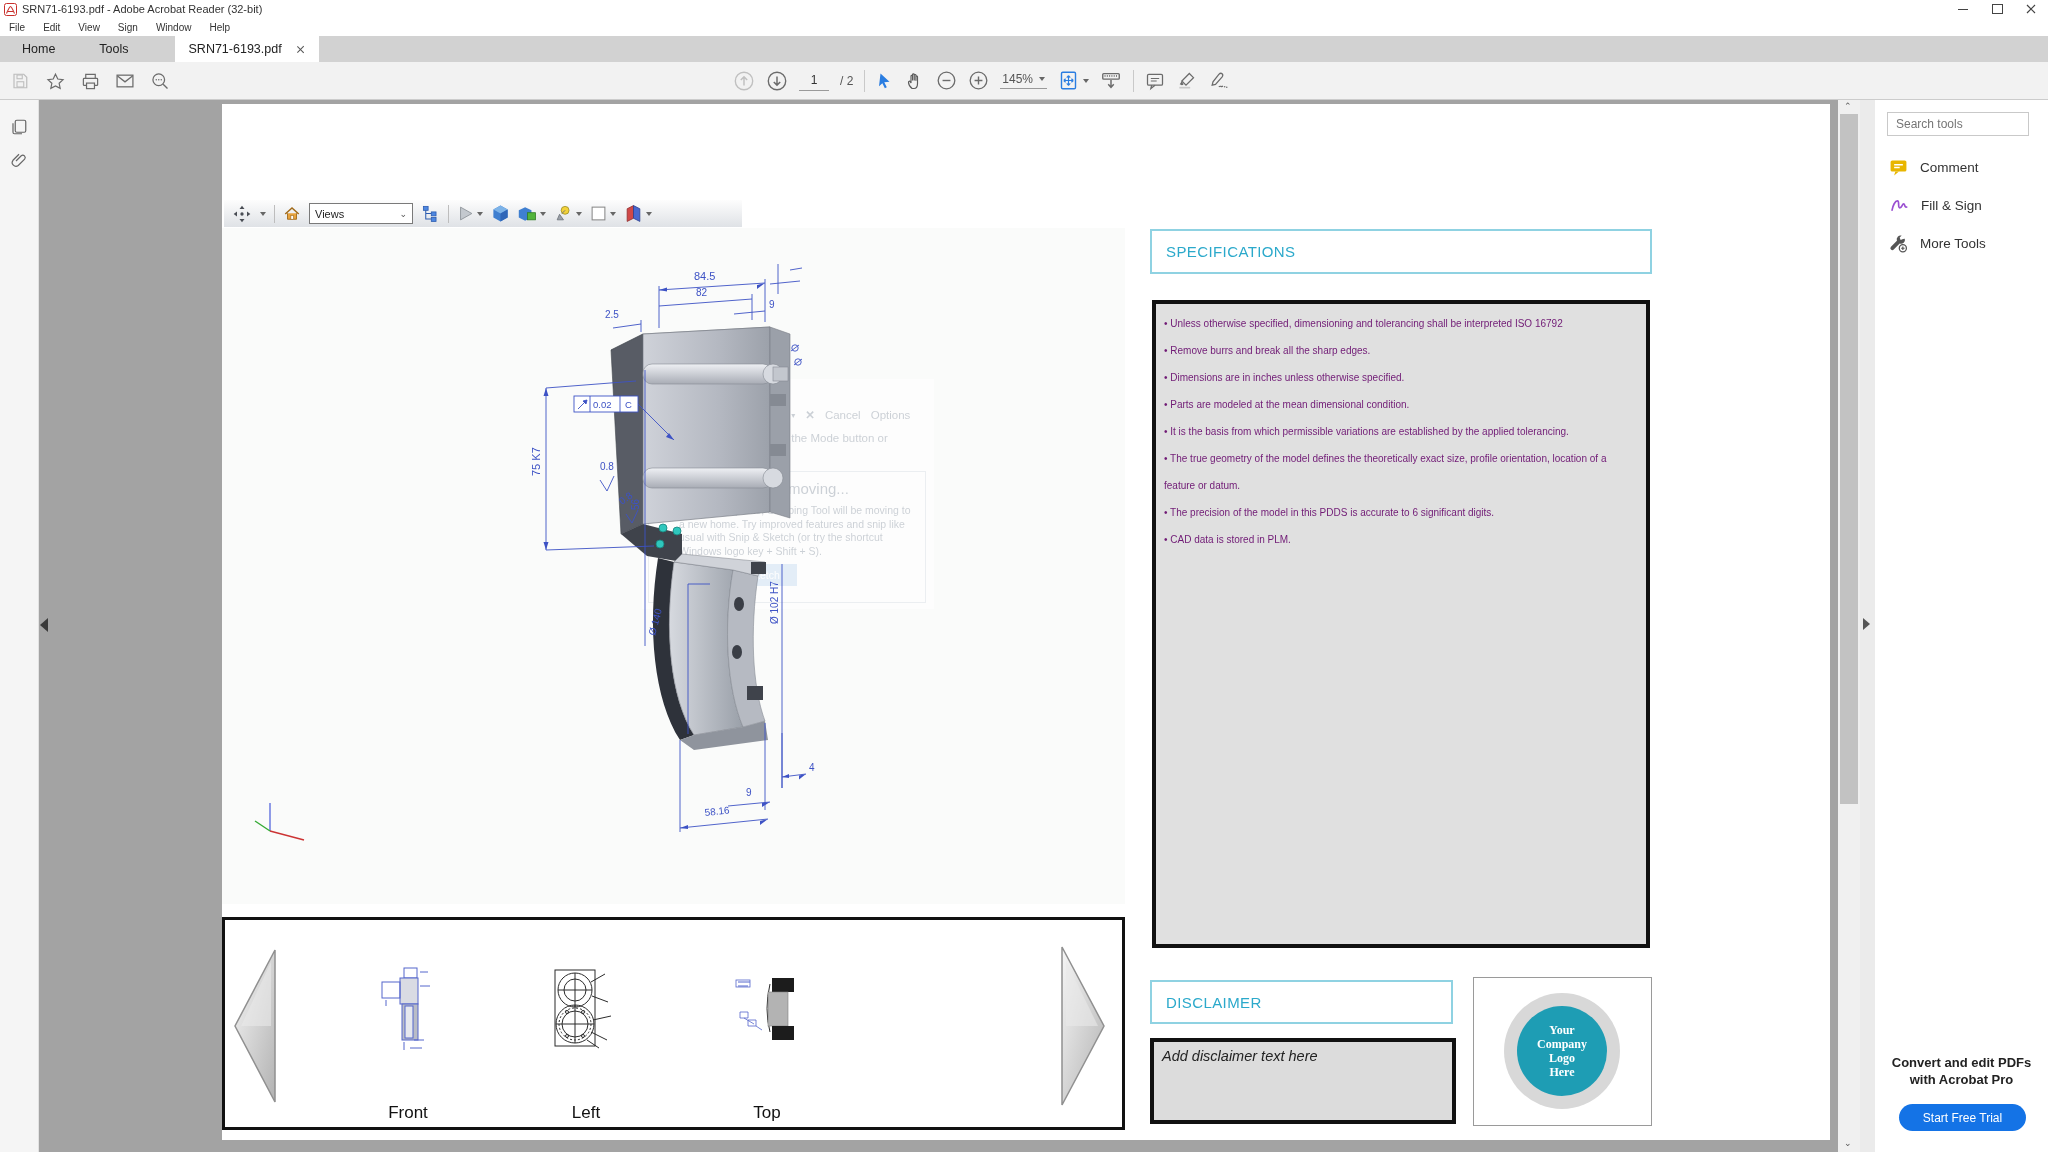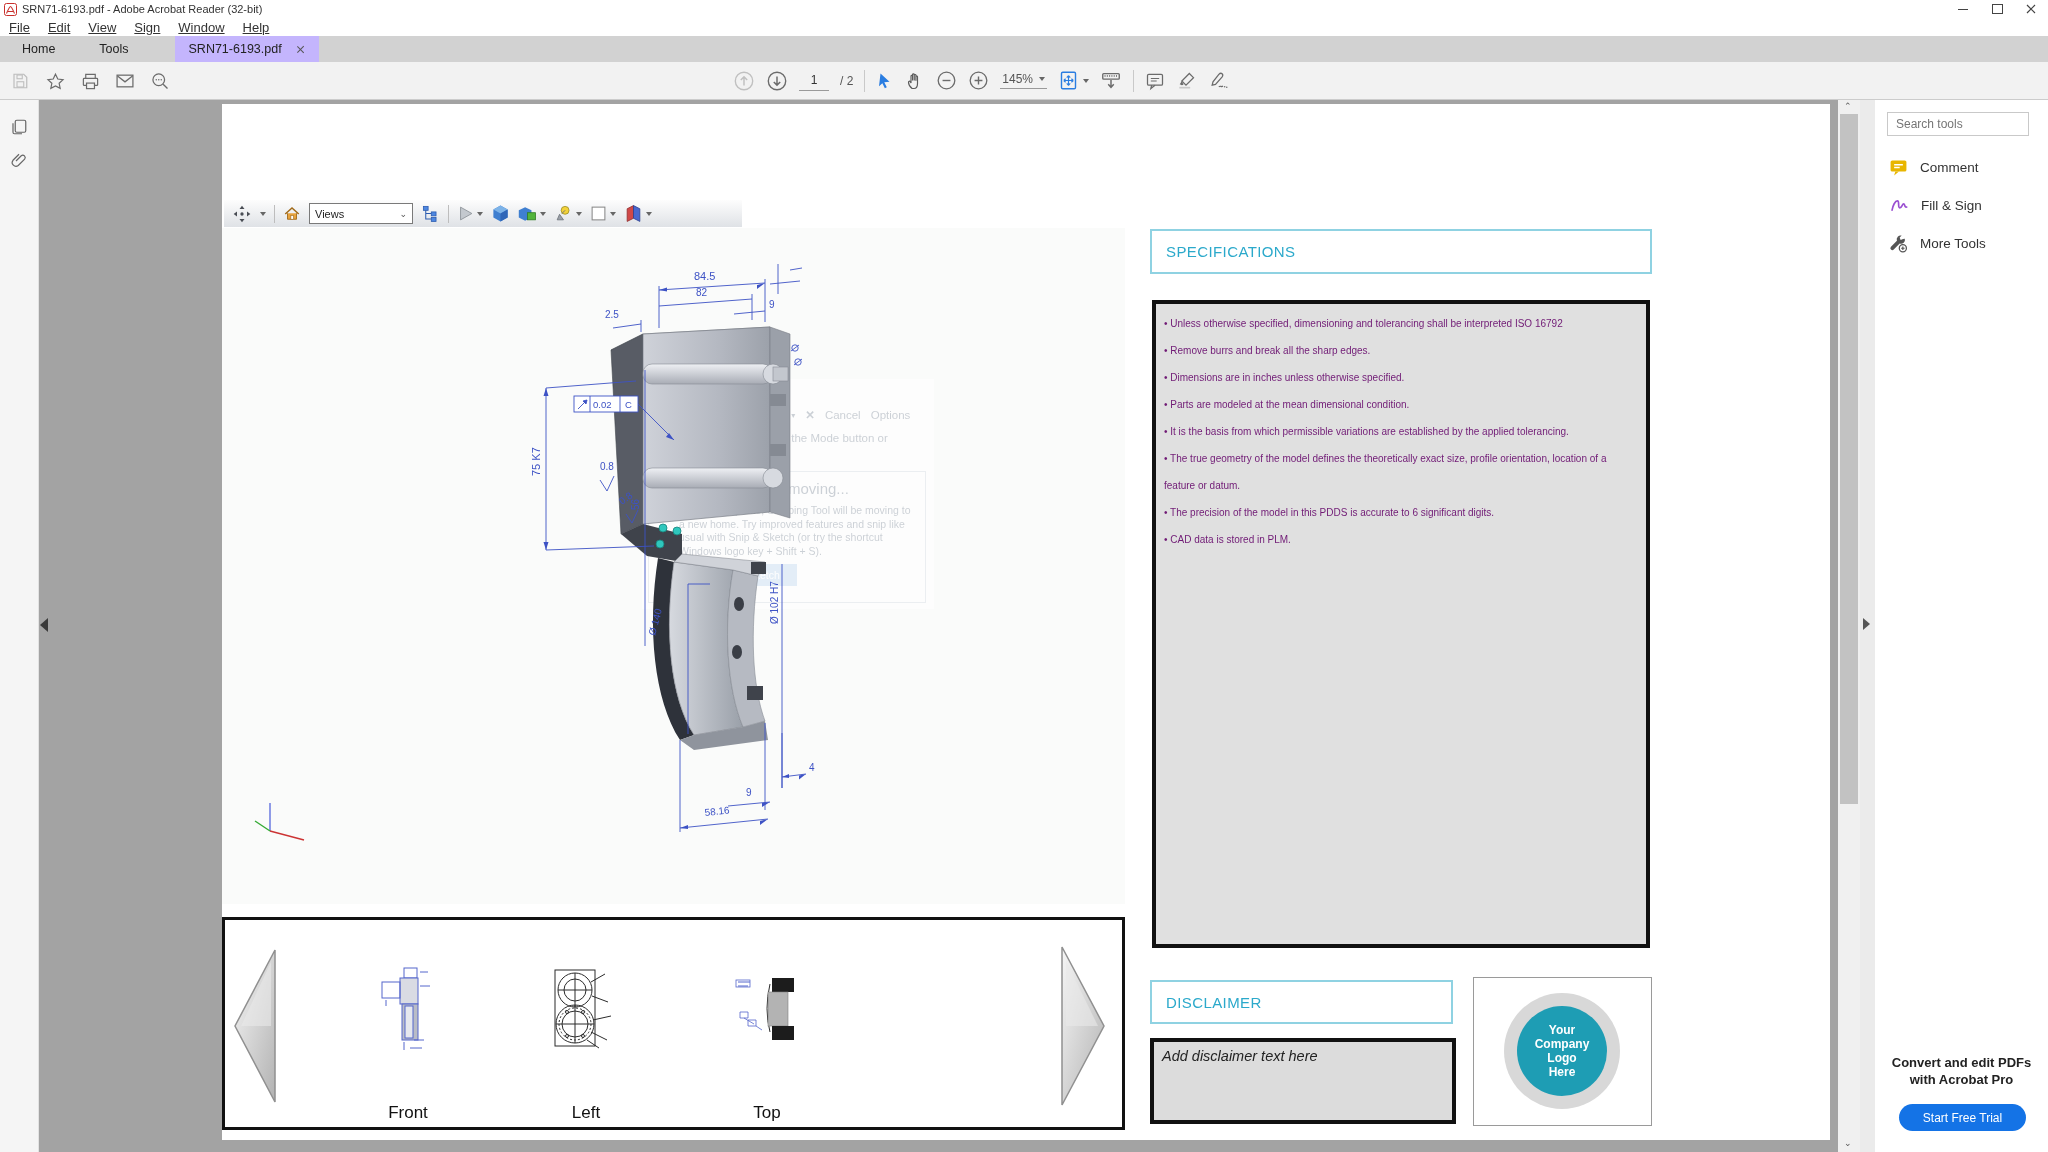--- a/index.html
+++ b/index.html
@@ -4,25 +4,25 @@
 <style>
   html,body{margin:0;padding:0;}
   body{font-family:"Liberation Sans",sans-serif;background:#a3a3a3;}
   #root{position:relative;width:2048px;height:1152px;overflow:hidden;background:#a3a3a3;}
   .abs{position:absolute;}
   
   #titlebar{left:0;top:0;width:2048px;height:18px;background:#ffffff;display:flex;align-items:center;font-size:11px;color:#333;}
   #titlebar .tname{margin-left:5px;}
   .winbtns{position:absolute;right:0;top:0;height:18px;display:flex;}
   .winbtn{width:34px;height:18px;display:flex;align-items:center;justify-content:center;color:#444;}
-  #menubar{left:0;top:18px;width:2048px;height:18px;background:#ffffff;display:flex;align-items:center;font-size:13px;color:#333;text-decoration:underline;}
+  #menubar{left:0;top:18px;width:2048px;height:18px;background:#ffffff;display:flex;align-items:center;font-size:10px;color:#333;}
   .menu-item{padding:0 9px;height:18px;display:flex;align-items:center;}
   #tabbar{left:0;top:36px;width:2048px;height:26px;background:#d2d2d2;display:flex;align-items:flex-end;font-size:12.5px;color:#222;}
   .tab{height:26px;display:flex;align-items:center;padding:0 22px;}
-  .tab.active{background:#c4b5fd;padding:0 14px;margin-top:17px;}
+  .tab.active{background:#ffffff;padding:0 14px;margin-top:17px;}
   .tab .close{margin-left:14px;width:9px;height:9px;position:relative;}
   .tab .close:before,.tab .close:after{content:"";position:absolute;left:4px;top:0;width:1.4px;height:9px;background:#555;}
   .tab .close:before{transform:rotate(45deg);}.tab .close:after{transform:rotate(-45deg);}
   #toolbar{left:0;top:62px;width:2048px;height:37px;background:#f2f2f2;border-bottom:1px solid #cccccc;}
   .tbico{position:absolute;top:7px;width:24px;height:24px;display:flex;align-items:center;justify-content:center;}
   .tbgroup{position:absolute;left:733px;top:0;height:37px;display:flex;align-items:center;gap:11px;}
   .vsep{width:1px;height:22px;background:#c9c9c9;}
   .pginput{width:26px;height:18px;border:none;border-bottom:1px solid #9a9a9a;background:transparent;text-align:center;font-size:12px;color:#333;font-family:"Liberation Sans",sans-serif;}
   .pgtotal{font-size:12px;color:#555;}
   .zoomsel{display:flex;align-items:center;gap:6px;border-bottom:1px solid #9a9a9a;padding:0 2px 2px 2px;}
@@ -57,21 +57,21 @@
   #ghost .gcard{position:absolute;left:6px;top:92px;width:276px;height:130px;background:rgba(255,255,255,0.75);border:1px solid rgba(190,198,210,0.9);}
   #ghost .ghead{position:absolute;left:30px;top:8px;font-size:15px;font-weight:300;}
   #ghost .gbody{position:absolute;left:30px;top:32px;width:236px;font-size:10.5px;line-height:13.5px;}
   #ghost .gcta{position:absolute;left:30px;top:92px;width:118px;height:22px;background:rgba(110,165,220,0.6);color:#fff;font-size:10.5px;display:flex;align-items:center;justify-content:center;}
   
   .tealhdr{border:2px solid #8fd2e2;color:#2ba9cb;font-size:15px;letter-spacing:0.4px;display:flex;align-items:center;padding-left:14px;box-sizing:border-box;background:#fff;}
   #specbox{left:930px;top:196px;width:498px;height:648px;border:4px solid #111;background:#e0e0e0;box-sizing:border-box;padding:6px 8px;}
   .specline{font-size:10px;line-height:27px;color:#701a75;}
   #discbox{left:928px;top:934px;width:306px;height:86px;border:4px solid #111;background:#dcdcdc;box-sizing:border-box;padding:6px 8px;}
   #discbox .ph{font-style:italic;font-size:14.5px;color:#222;}
-  #logobox{left:1251px;top:873px;width:177px;height:147px;border:1px solid #9a9a9a;background:#fff;}
+  #logobox{left:1251px;top:873px;width:177px;height:147px;border:1px solid #9a9a9a;background:#fff;font-family:Liberation Serif, serif;}
   #logobox .ring{position:absolute;left:30px;top:15px;width:116px;height:116px;border-radius:50%;background:#d8d8d8;}
   #logobox .core{position:absolute;left:43px;top:28px;width:90px;height:90px;border-radius:50%;background:#1e9db4;display:flex;flex-direction:column;align-items:center;justify-content:center;color:#fff;font-weight:bold;font-size:12px;line-height:14px;text-align:center;}
   
   #viewstrip{left:0px;top:813px;width:903px;height:213px;border:3px solid #111;background:#fff;box-sizing:border-box;}
   .viewlabel{position:absolute;top:183px;width:90px;text-align:center;font-size:17px;color:#111;}
   
   #sidebar{left:1875px;top:100px;width:173px;height:1052px;background:#ffffff;}
   #searchtools{position:absolute;left:12px;top:12px;width:142px;height:24px;border:1px solid #c9c9c9;font-size:12px;color:#333;padding:0 8px;box-sizing:border-box;font-family:"Liberation Sans",sans-serif;}
   .sbitem{position:absolute;left:0;width:173px;height:26px;display:flex;align-items:center;gap:12px;padding-left:14px;box-sizing:border-box;font-size:13.5px;color:#333;}
   #promo{position:absolute;left:0;top:940px;width:173px;height:112px;}

